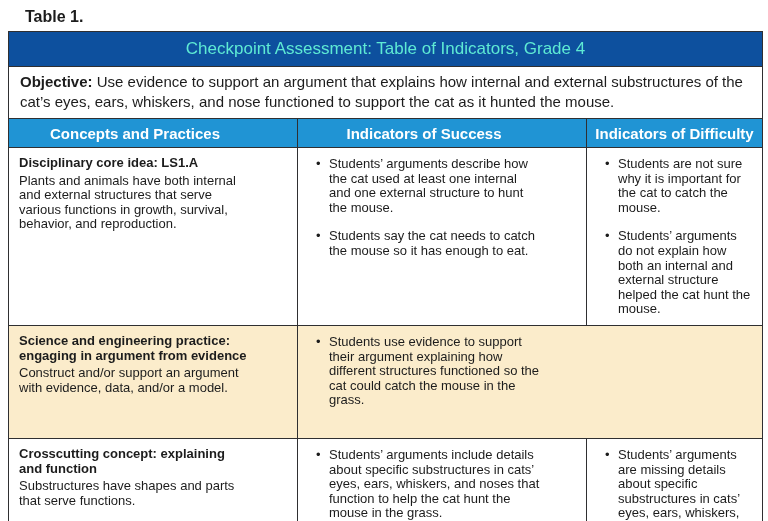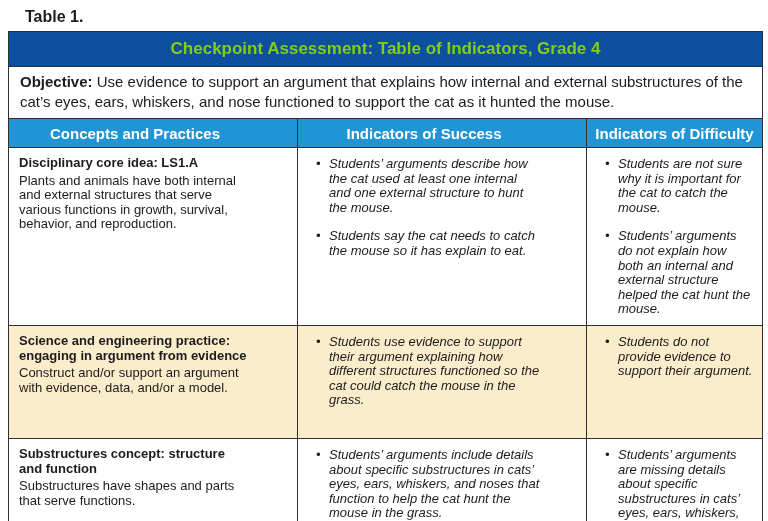--- a/index.html
+++ b/index.html
@@ -18,22 +18,22 @@
   }
   .tbl {
     margin-left: 8px;
     width: 755px;
     border: 1px solid var(--border-dark, #2f2f31);
     border-bottom: 3px solid var(--bottom-gray, #8f9194);
     background: #fff;
   }
   .banner {
     background: var(--banner-blue, #0d509e);
-    color: #84cc16;
-    font-weight: bold;
+    color: #5eead4;
+    font-weight: normal;
     font-size: 17px;
     line-height: 19px;
     text-align: center;
     padding: 7px 6px 8px;
   }
   .objective {
     background: #fff;
     border-top: 1px solid var(--border-dark, #2f2f31);
     padding: 5px 11px 6px;
     font-size: 15px;
@@ -76,21 +76,20 @@
   .cell.first {
     border-left: none;
     padding: 8px 10px 11px 10px;
   }
   .cell h4 { margin: 0 0 3px 0; font-size: 13px; line-height: 14.6px; font-weight: bold; }
   .cell p  { margin: 0; }
   ul.bullets {
     list-style: none;
     margin: 1px 0 0 0;
     padding: 0 0 0 10px;
-    font-style: italic;
   }
   .bullets li { position: relative; padding-left: 13px; }
   .bullets li::before { content: "\2022"; position: absolute; left: 0; top: 0; }
   .bullets li + li { margin-top: 14px; }
 </style>
 </head>
 <body>
 
 <div class="caption">Table 1.</div>
 
@@ -110,51 +109,46 @@
   </div>
 
   <div class="grid body-row r0">
     <div class="cell first">
       <h4>Disciplinary core idea: LS1.A</h4>
       <p>Plants and animals have both internal and external structures that serve various functions in growth, survival, behavior, and reproduction.</p>
     </div>
     <div class="cell">
       <ul class="bullets">
         <li>Students’ arguments describe how the cat used at least one internal and one external structure to hunt the mouse.</li>
-        <li>Students say the cat needs to catch the mouse so it has explain to eat.</li>
+        <li>Students say the cat needs to catch the mouse so it has enough to eat.</li>
       </ul>
     </div>
     <div class="cell">
       <ul class="bullets">
         <li>Students are not sure why it is important for the cat to catch the mouse.</li>
         <li>Students’ arguments do not explain how both an internal and external structure helped the cat hunt the mouse.</li>
       </ul>
     </div>
   </div>
 
   <div class="grid body-row hl r1">
     <div class="cell first">
       <h4>Science and engineering practice: engaging in argument from evidence</h4>
       <p>Construct and/or support an argument with evidence, data, and/or a model.</p>
     </div>
     <div class="cell">
       <ul class="bullets">
         <li>Students use evidence to support their argument explaining how different structures functioned so the cat could catch the mouse in the grass.</li>
       </ul>
     </div>
-    <div class="cell">
-      <ul class="bullets">
-        <li>Students do not provide evidence to support their argument.</li>
-      </ul>
-    </div>
   </div>
 
   <div class="grid body-row r2">
     <div class="cell first">
-      <h4>Substructures concept: structure and function</h4>
+      <h4>Crosscutting concept: explaining and function</h4>
       <p>Substructures have shapes and parts that serve functions.</p>
     </div>
     <div class="cell">
       <ul class="bullets">
         <li>Students’ arguments include details about specific substructures in cats’ eyes, ears, whiskers, and noses that function to help the cat hunt the mouse in the grass.</li>
       </ul>
     </div>
     <div class="cell">
       <ul class="bullets">
         <li>Students’ arguments are missing details about specific substructures in cats’ eyes, ears, whiskers, and/or noses that function to help the cat hunt the mouse in the grass.</li>

